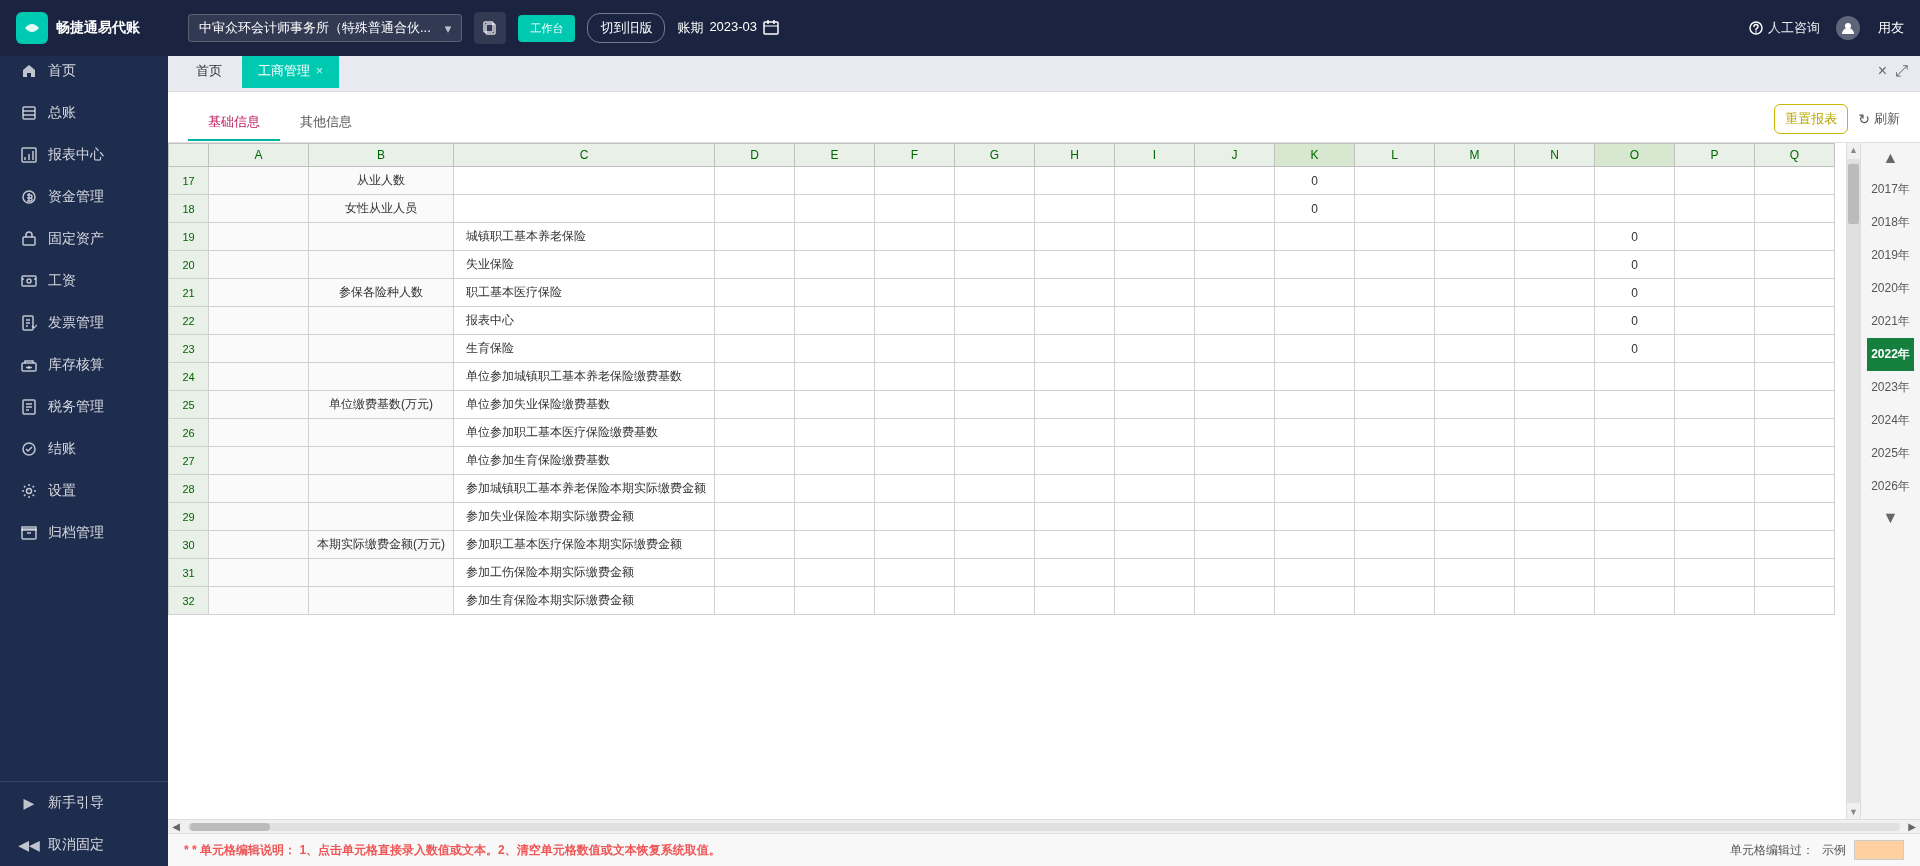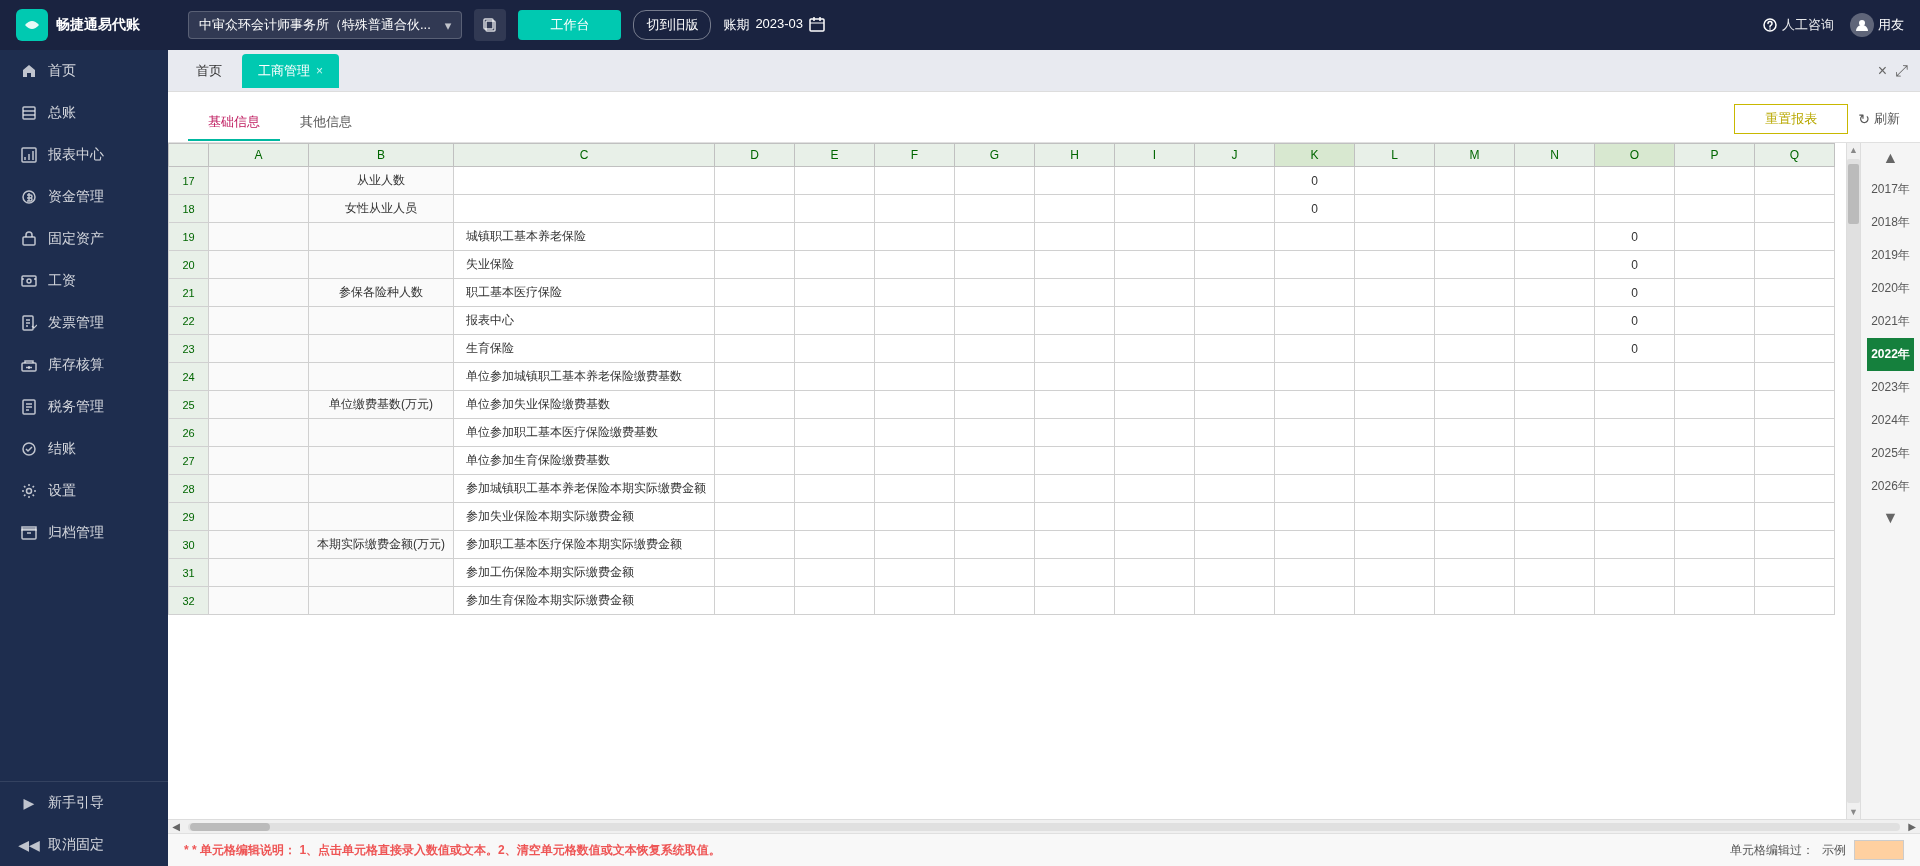--- a/index.html
+++ b/index.html
@@ -1,20 +1,20 @@
 <!DOCTYPE html>
 <html><head>
   <meta charset="utf-8">
   <style>
     * { box-sizing: border-box; margin: 0; padding: 0; }
     body { font-family: 'Microsoft YaHei', Arial, sans-serif; font-size: 13px; background: #f0f2f5; overflow: hidden; }
 
     
     .top-header {
-      height: 50px;
+      height: 56px;
       background: #1a2340;
       display: flex;
       align-items: center;
       padding: 0 16px;
       gap: 12px;
       position: fixed;
       top: 0; left: 0; right: 0;
       z-index: 100;
     }
     .logo-area {
@@ -53,23 +53,23 @@
       border-radius: 4px;
       display: flex; align-items: center; justify-content: center;
       cursor: pointer; color: rgba(255,255,255,0.8);
     }
 
     .workbench-btn {
       background: #00c9b1;
       color: white;
       border: none;
       border-radius: 4px;
-      padding: 6px 32px;
+      padding: 6px 12px;
       cursor: pointer;
-      font-size: 13px;
+      font-size: 11px;
     }
 
     .old-version-btn {
       background: transparent;
       border: 1px solid rgba(255,255,255,0.4);
       color: white;
       border-radius: 13px;
       padding: 5px 12px;
       cursor: pointer;
       font-size: 13px;
@@ -85,21 +85,21 @@
     .period-area .calendar-icon { cursor: pointer; }
 
     .header-right {
       margin-left: auto;
       display: flex;
       align-items: center;
       gap: 16px;
       color: white;
     }
     .support-link { display: flex; align-items: center; gap: 4px; cursor: pointer; color: rgba(255,255,255,0.9); }
-    .user-area { display: flex; align-items: center; gap: 4px; cursor: pointer; text-align: right; }
+    .user-area { display: flex; align-items: center; gap: 18px; cursor: pointer; text-align: right; }
     .user-avatar { width: 24px; height: 24px; border-radius: 50%; background: rgba(255,255,255,0.3); display: flex; align-items: center; justify-content: center; }
 
     
     .sidebar {
       position: fixed;
       top: 50px; left: 0; bottom: 0;
       width: 168px;
       background: #1e2d4e;
       display: flex;
       flex-direction: column;
@@ -195,22 +195,22 @@
     }
     .sub-tab.active {
       color: #be185d;
       border-bottom: 2px solid #00b8a0;
       font-weight: 500;
     }
     .reset-report-btn {
       border: 1px solid #c8b800;
       color: #b8a800;
       background: white;
-      border-radius: 0;
-      padding: 5px 30px;
+      border-radius: 6px;
+      padding: 5px 10px;
       cursor: pointer;
       font-size: 13px;
     }
     .refresh-btn {
       border: none;
       background: transparent;
       color: #555;
       cursor: pointer;
       font-size: 13px;
       display: flex; align-items: center; gap: 4px;

